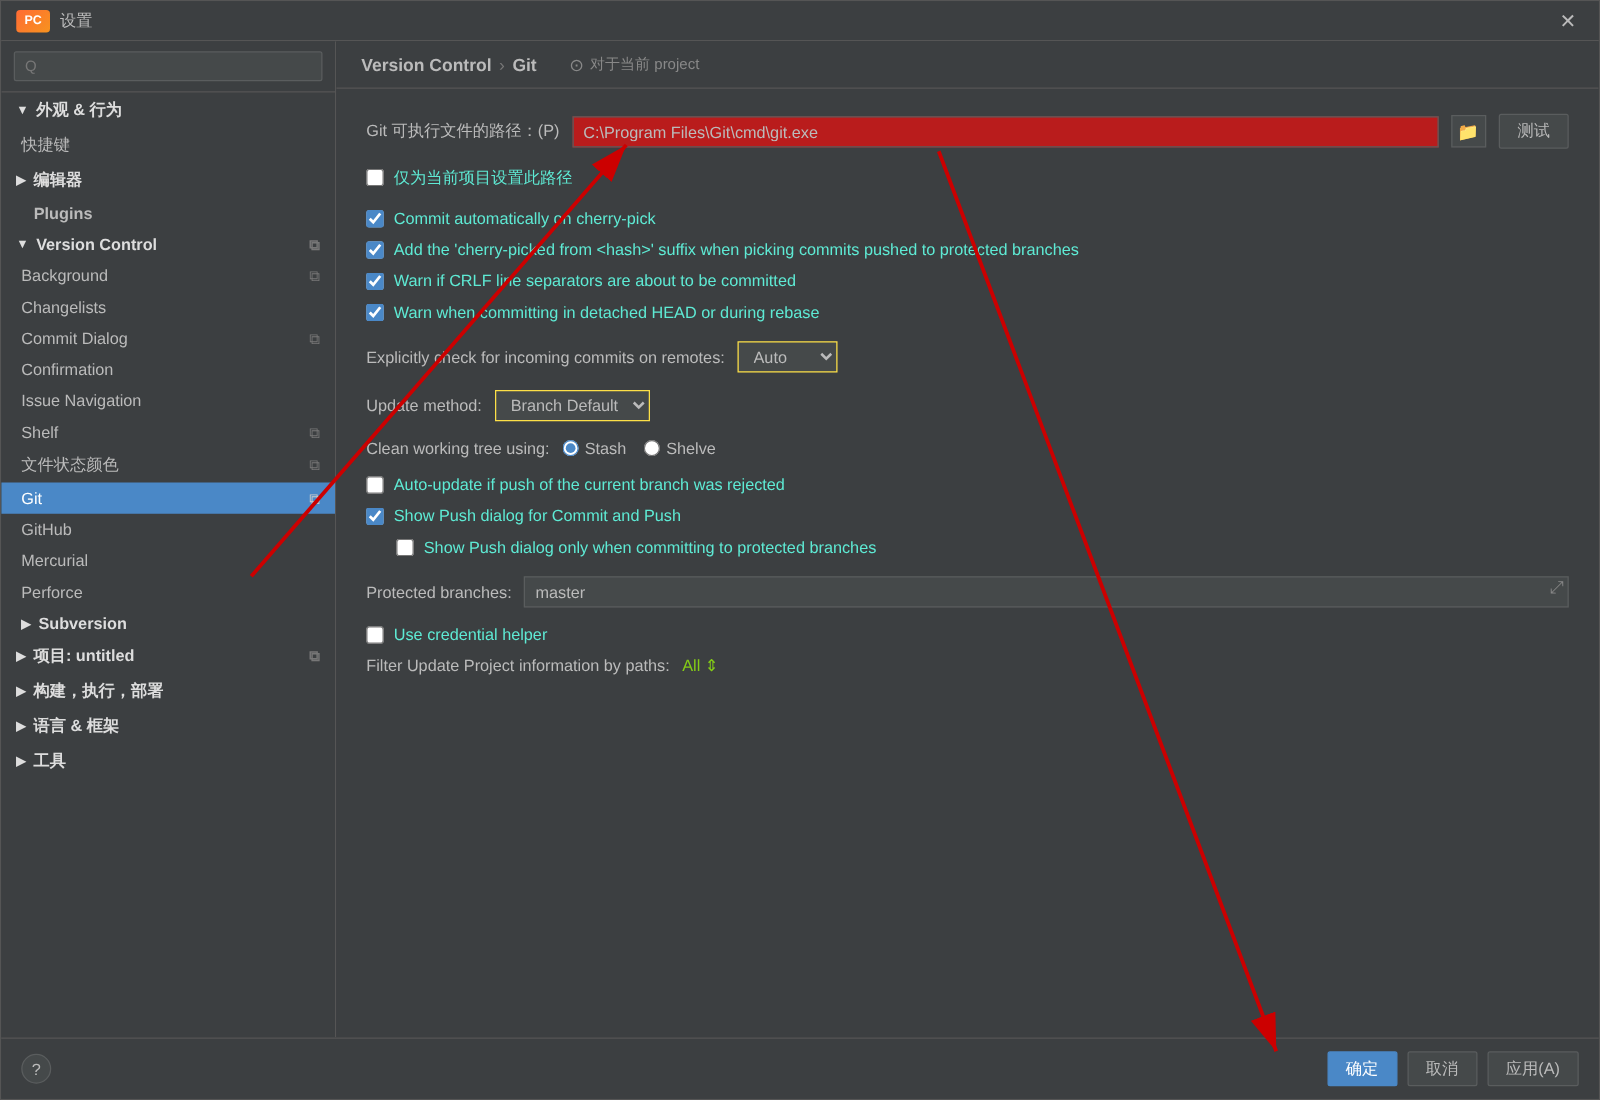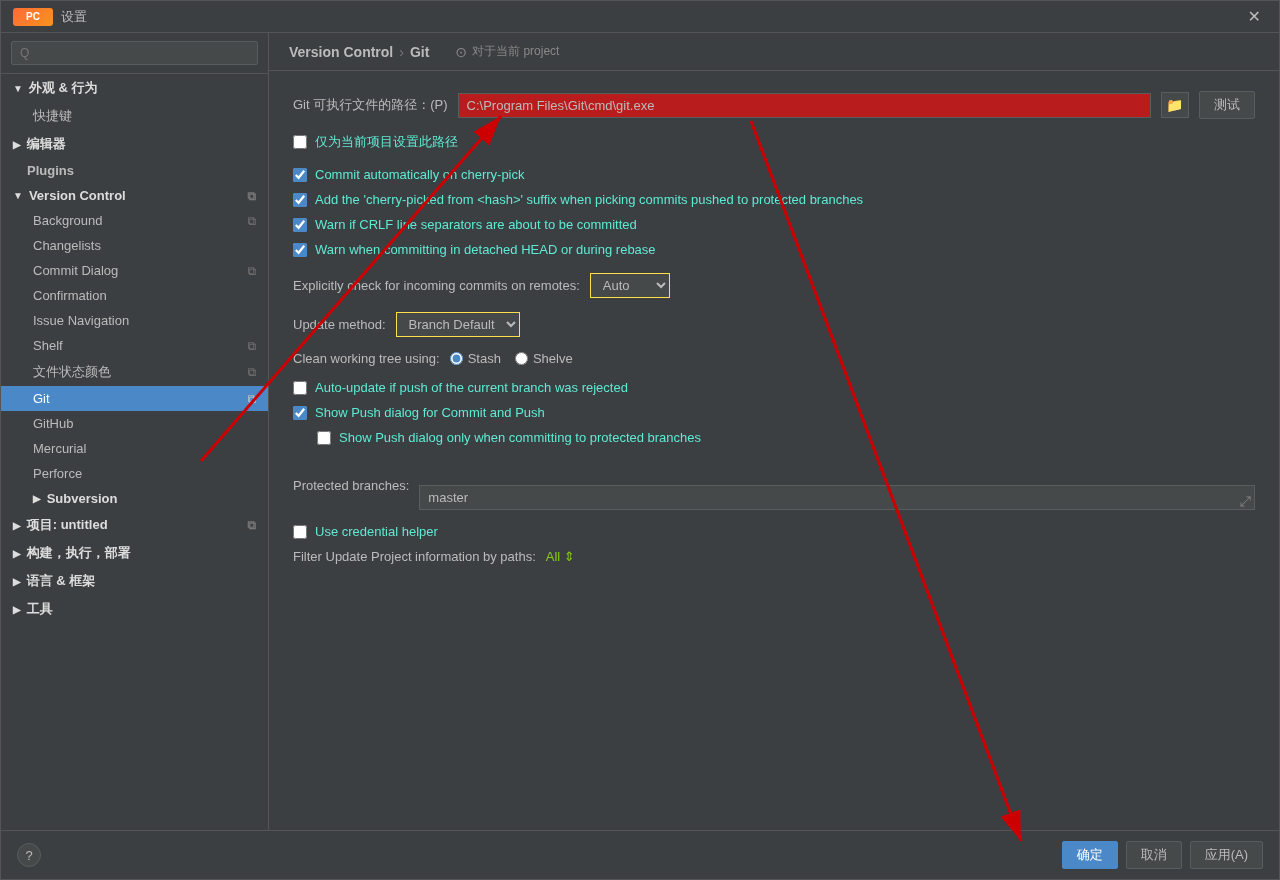--- a/index.html
+++ b/index.html
@@ -31,21 +31,21 @@
       padding: 6px 12px;
       border-bottom: 1px solid #555;
       height: 32px;
     }
     .title-bar-left {
       display: flex;
       align-items: center;
       gap: 8px;
     }
     .app-icon {
-      width: 40px;
+      width: 27px;
       height: 18px;
       background: linear-gradient(135deg, #ff6b35, #f7931e);
       border-radius: 3px;
       display: flex;
       align-items: center;
       justify-content: center;
       font-size: 10px;
       color: white;
       font-weight: bold;
     }
@@ -98,21 +98,21 @@
       position: relative;
     }
     .sidebar-item.selected {
       background: #4a88c7;
       color: white;
     }
     .sidebar-item.group-header {
       font-weight: bold;
       color: #dddddd;
     }
-    .sidebar-item.indent1 { padding-left: 32px; }
+    .sidebar-item.indent1 { padding-left: 16px; }
     .chevron {
       font-size: 10px;
       margin-right: 6px;
       display: inline-block;
     }
     .copy-icon {
       margin-left: auto;
       color: #777;
       font-size: 12px;
     }
@@ -256,22 +256,21 @@
     }
     .radio-row input[type="radio"] {
       accent-color: #4a88c7;
       cursor: pointer;
     }
     .radio-row label { color: #bbbbbb; font-size: 13px; cursor: pointer; }
     .protected-input-container {
       position: relative;
       flex: 1;
       display: flex;
-      align-items: flex-end;
-      margin-top: 24px;
+      align-items: flex-start;
     }
     .protected-input {
       width: 100%;
       background: #45494a;
       border: 1px solid #5a5d5e;
       color: #bbbbbb;
       padding: 4px 30px 4px 8px;
       font-size: 13px;
       outline: none;
     }

